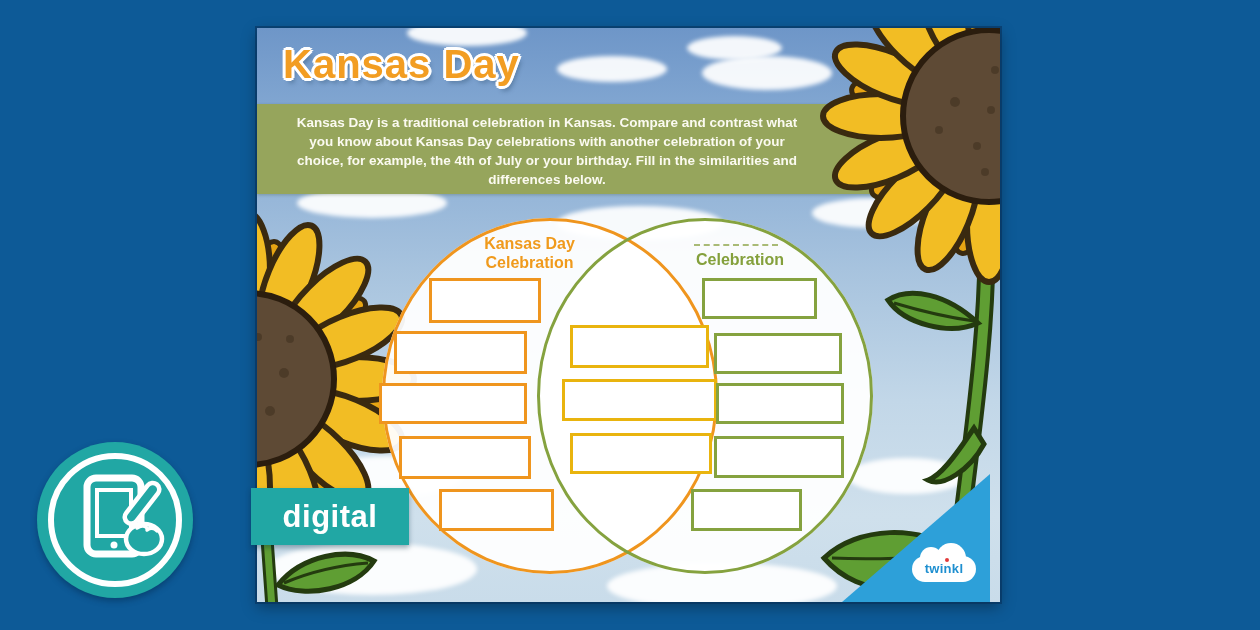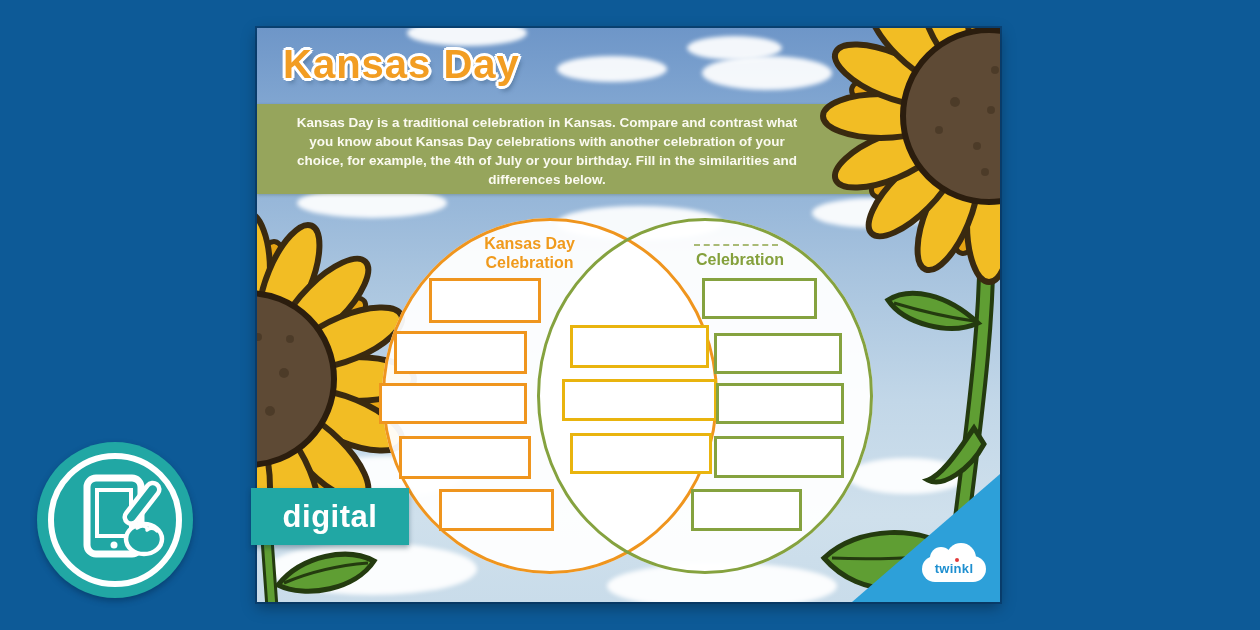--- a/index.html
+++ b/index.html
@@ -35,21 +35,21 @@
   .venn-box.orange{border-color:#ef951e;}
   .venn-box.gold{border-color:#e9b40e;}
   .venn-box.olive{border-color:#85a23f;}
   .venn-title-left{position:absolute;left:195px;top:206px;width:155px;text-align:center;
                    color:#f09a1c;font-weight:bold;font-size:16px;line-height:19px;}
   .venn-title-right{position:absolute;left:424px;top:223px;width:118px;text-align:center;
                     color:#84a03c;font-weight:bold;font-size:16px;}
   .blank-line{position:absolute;left:437px;top:216px;width:84px;border-top:2px dashed #a9ba76;}
 
   
-  .corner-triangle{position:absolute;right:0;bottom:0;width:148px;height:128px;background:#2da0d9;
+  .corner-triangle{position:absolute;right:10px;bottom:0;width:148px;height:128px;background:#2da0d9;
                    clip-path:polygon(100% 0,100% 100%,0 100%);}
   .twinkl-cloud{position:absolute;right:14px;bottom:20px;width:64px;height:26px;background:#fff;
                 border-radius:14px;text-align:center;}
   .twinkl-cloud::before{content:"";position:absolute;left:8px;top:-9px;width:22px;height:22px;
                 background:#fff;border-radius:50%;}
   .twinkl-cloud::after{content:"";position:absolute;right:10px;top:-13px;width:30px;height:30px;
                 background:#fff;border-radius:50%;}
   .twinkl-cloud span{position:relative;z-index:2;font-size:13px;font-weight:bold;color:#1e8fd0;
                 line-height:26px;letter-spacing:.3px;}
   .twinkl-dot{position:absolute;z-index:3;left:33px;top:2px;width:4px;height:4px;border-radius:50%;background:#e23b3b;}

